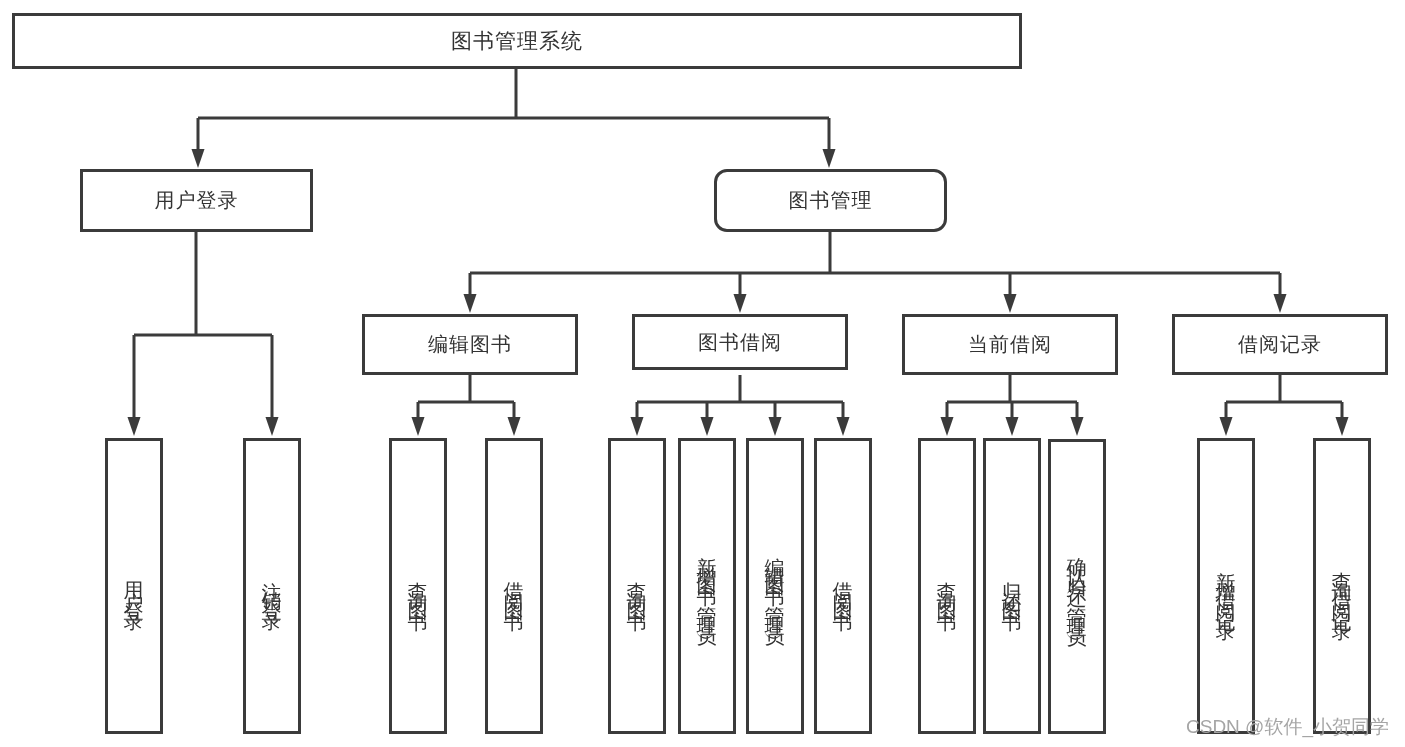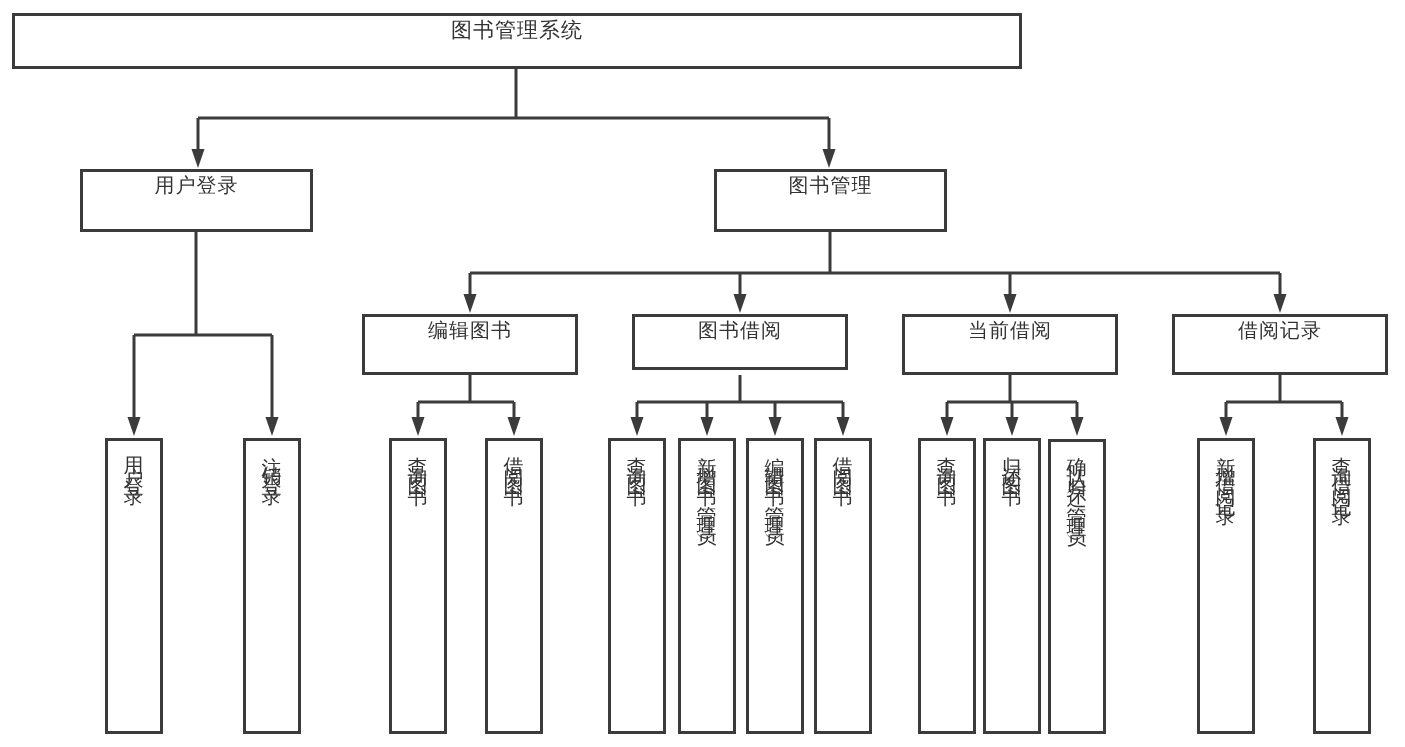--- a/index.html
+++ b/index.html
@@ -18,21 +18,21 @@
     overflow:hidden;
   }
   #wires{position:absolute;left:0;top:0;width:1405px;height:747px;}
   .wire{stroke:var(--line);stroke-width:3;fill:none;}
   .ah{fill:var(--line);stroke:none;}
   .node{
     position:absolute;
     box-sizing:border-box;
     border:3px solid var(--line);
     background:var(--fill);
-    display:flex;justify-content:center;
+    display:flex;align-items:center;justify-content:center;
     color:var(--text);
   }
   .node.h{font-size:20px;letter-spacing:1px;}
   .node.root{font-size:21px;}
   .node.v span{
     writing-mode:vertical-rl;
     text-orientation:mixed;
     font-size:20px;
     line-height:1;
     letter-spacing:10px;
@@ -88,21 +88,21 @@
     <polygon class="ah" points="1342,436 1335.5,417 1348.5,417"></polygon>
   </svg>
 
   <div class="node h root" style="left:12px;top:13px;width:1010px;height:56px;">
     <span>图书管理系统</span>
   </div>
 
   <div class="node h" style="left:80px;top:169px;width:233px;height:63px;">
     <span>用户登录</span>
   </div>
-  <div class="node h" style="left:714px;top:169px;width:233px;height:63px;">
+  <div class="node h" style="left:714px;top:169px;width:233px;height:63px;border-radius:13px;">
     <span>图书管理</span>
   </div>
 
   <div class="node h" style="left:362px;top:314px;width:216px;height:61px;">
     <span>编辑图书</span>
   </div>
   <div class="node h" style="left:632px;top:314px;width:216px;height:56px;">
     <span>图书借阅</span>
   </div>
   <div class="node h" style="left:1172px;top:314px;width:216px;height:61px;">
@@ -149,14 +149,15 @@
     <span>确认归还（管理员）</span>
   </div>
 
   <div class="node v" style="left:1197px;top:438px;width:58px;height:296px;">
     <span>新增借阅记录</span>
   </div>
   <div class="node v" style="left:1313px;top:438px;width:58px;height:296px;">
     <span>查询借阅记录</span>
   </div>
 
+  <div class="watermark">CSDN @软件_小贺同学</div>
 
 </div>
 
 </body></html>

